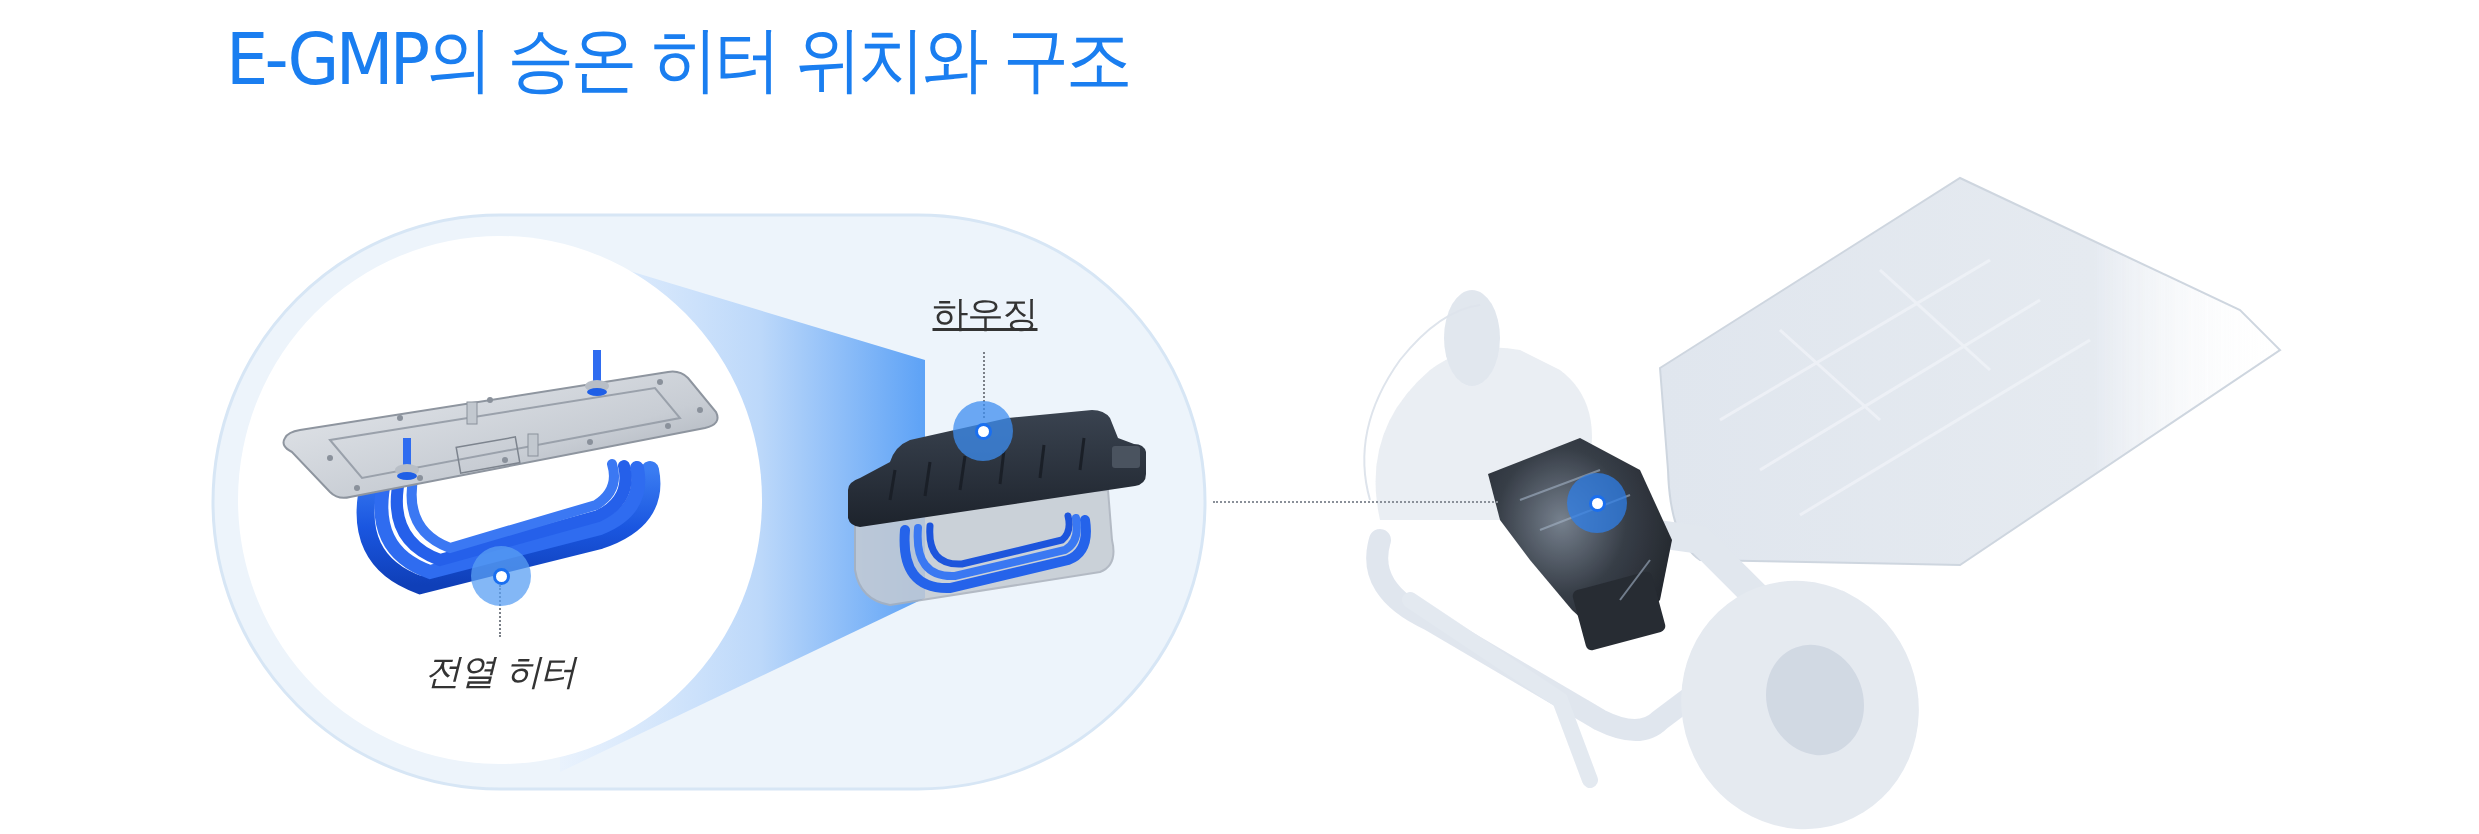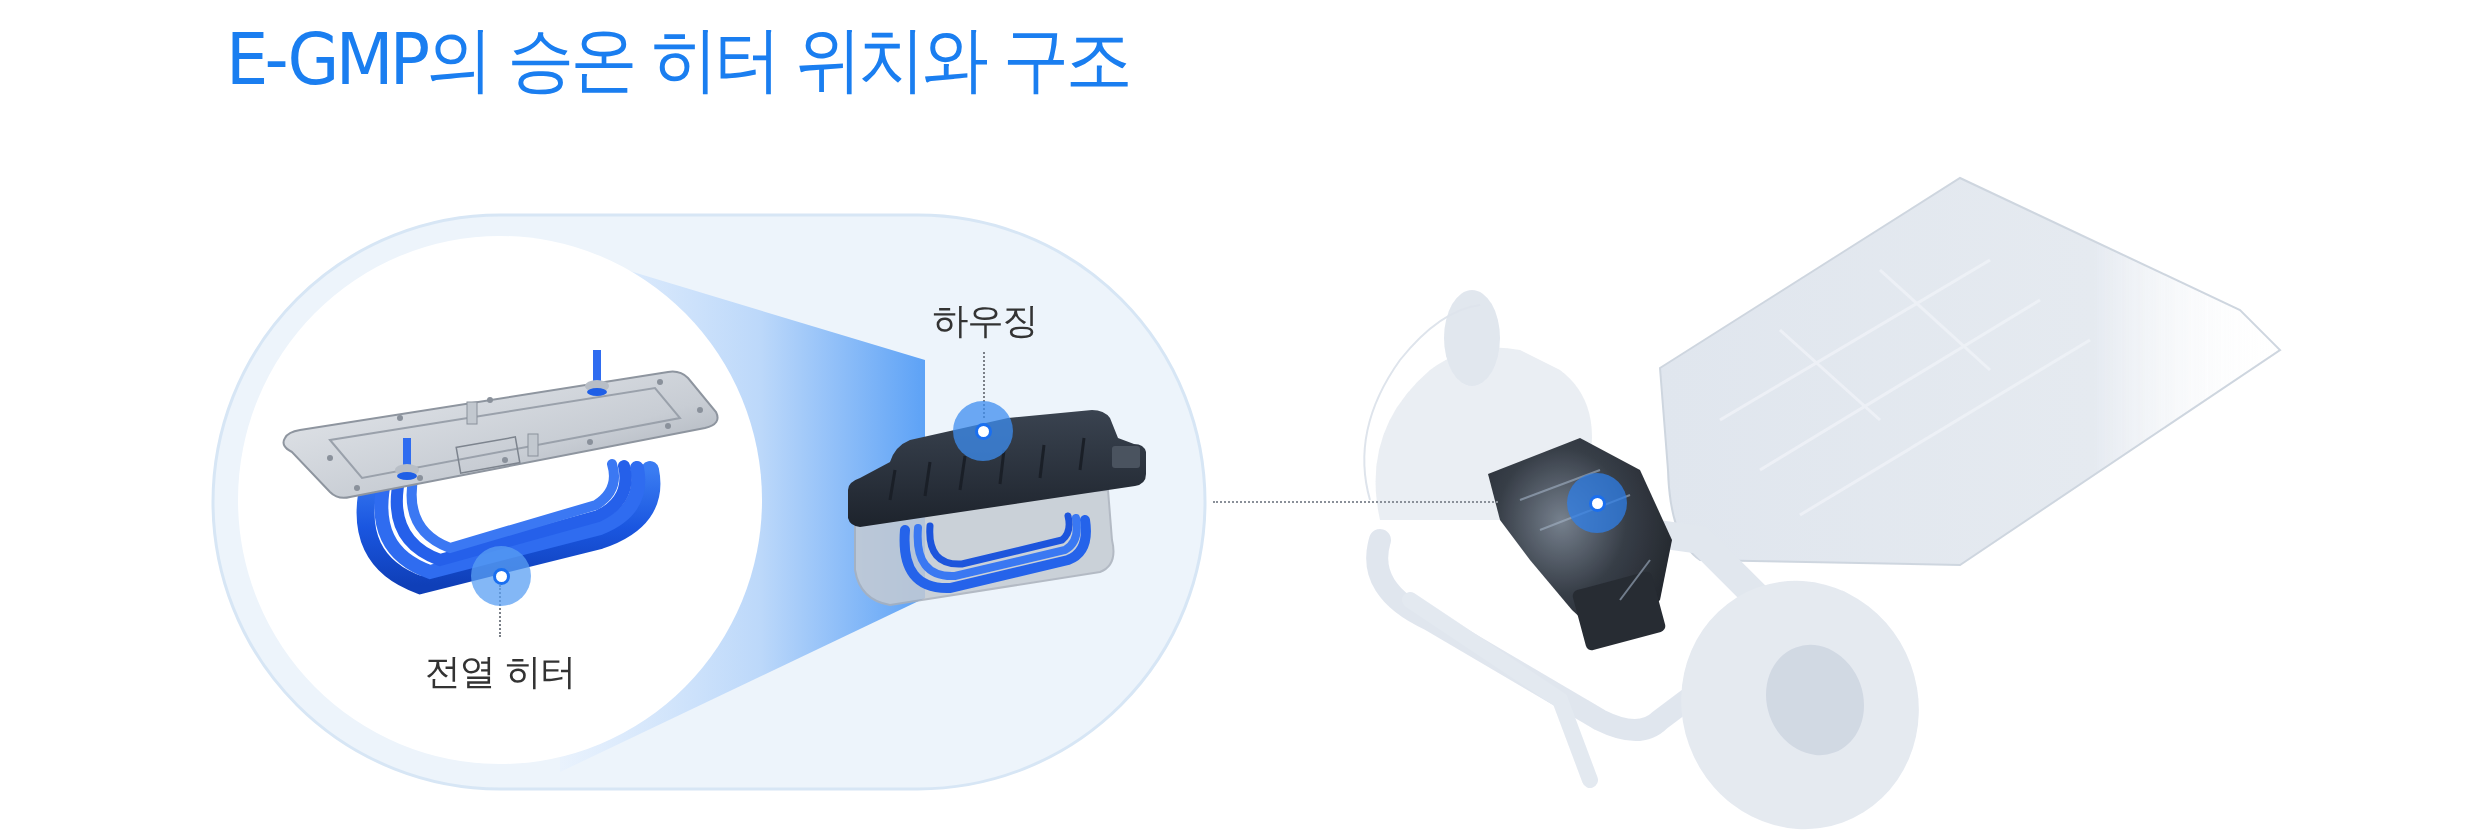--- a/index.html
+++ b/index.html
@@ -219,23 +219,23 @@
     </g>
   </svg>
 
   <div class="connector" style="left:1213px; top:501px; width:285px;"></div>
 
   <div class="leader" style="left:499px; top:585px; height:52px;"></div>
   <div class="hotspot" style="left:501px; top:576px;">
     <div class="halo" style="background:#5a9ff3;"></div>
     <div class="core" style="border-color:#1a6ff0;"></div>
   </div>
-  <div class="label" style="left:500px; top:652px;">전열 히터</div>
-
-  <div class="label" style="left:985px; top:301px;">하우징</div>
+  <div class="label" style="left:500px; top:652px;font-style:italic;">전열 히터</div>
+
+  <div class="label" style="left:985px; top:294px;text-decoration:underline;">하우징</div>
   <div class="leader" style="left:983px; top:352px; height:66px;"></div>
   <div class="hotspot" style="left:983px; top:431px;">
     <div class="halo" style="background:#3d8ef0;"></div>
     <div class="core" style="border-color:#1a6ff0;"></div>
   </div>
 
   <div class="hotspot" style="left:1597px; top:503px;">
     <div class="halo" style="background:#2f7fe8;"></div>
     <div class="core" style="border-color:#1a6ff0;"></div>
   </div>

